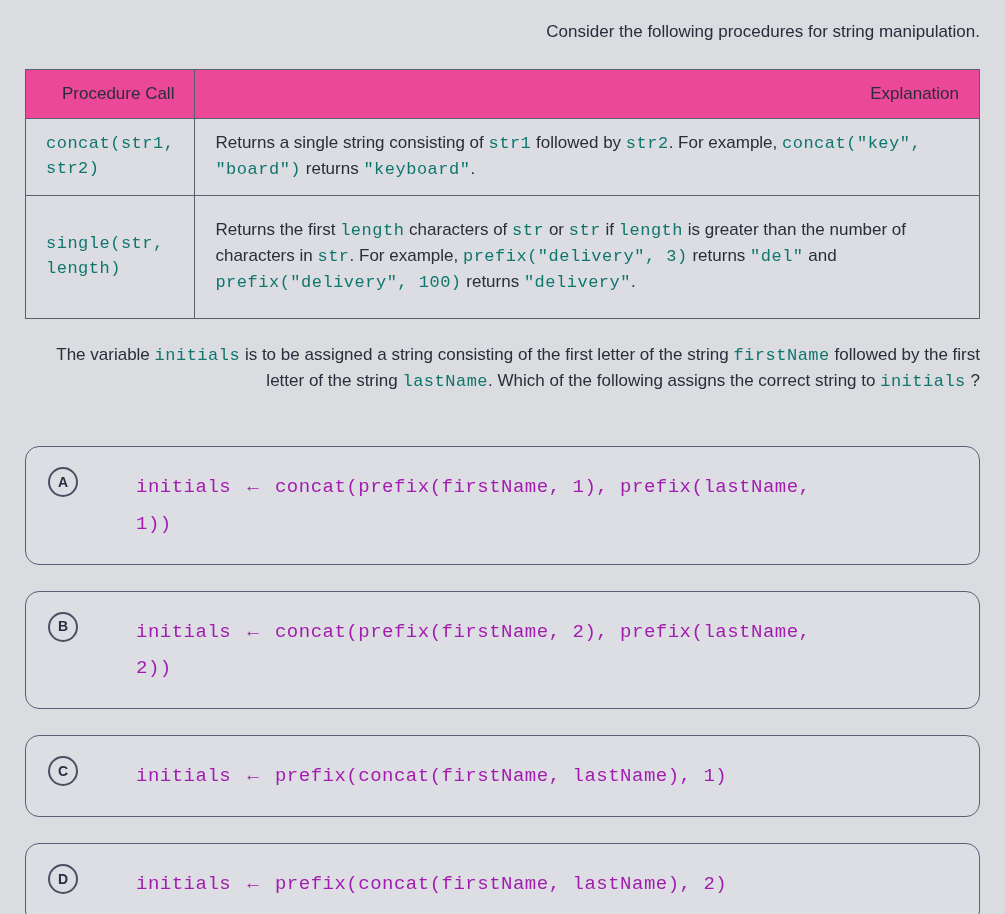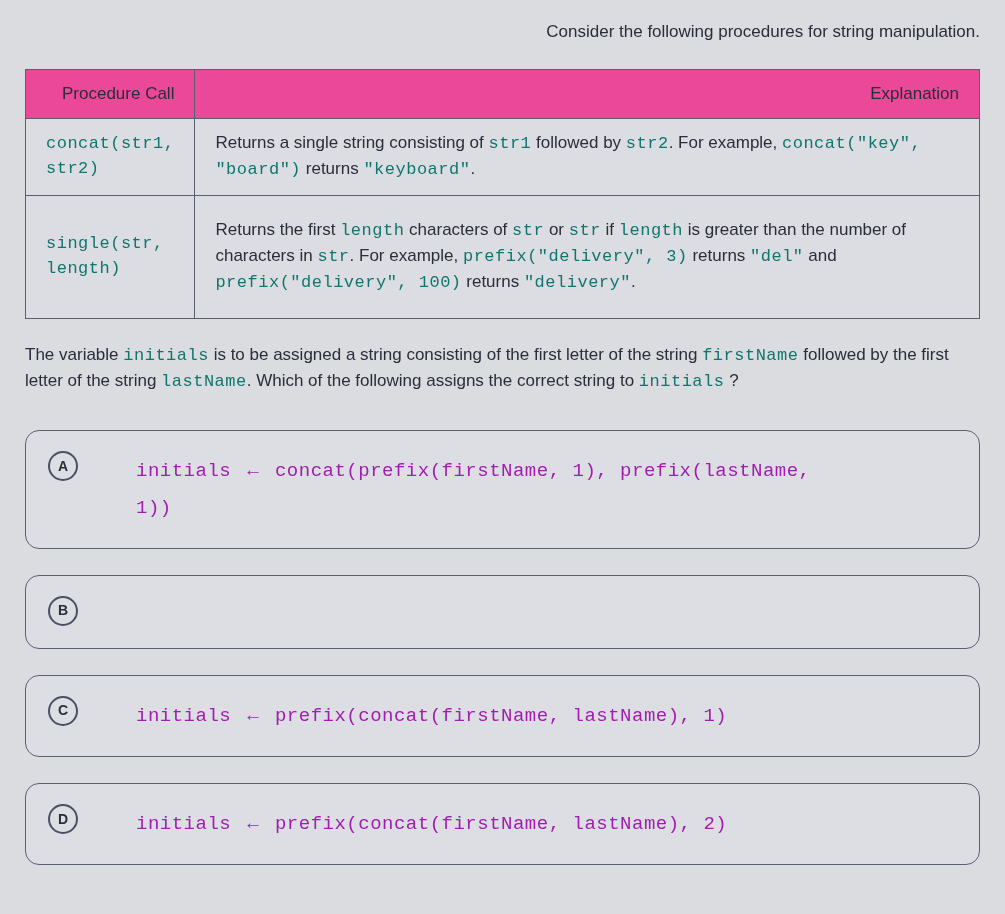--- a/index.html
+++ b/index.html
@@ -29,21 +29,21 @@
   th {
     text-align: right;
     font-weight: normal;
     background: #ec4899;
   }
   .mono {
     font-family: "Courier New", Courier, monospace;
     color: #0f766e;
     letter-spacing: 0.5px;
   }
-  .question { margin-bottom: 36px; }
+  .question { margin-bottom: 52px; text-align: right; }
   .option {
     border: 1.5px solid #5a6074;
     border-radius: 14px;
     padding: 20px 22px 22px 22px;
     margin-bottom: 26px;
     display: flex;
     align-items: flex-start;
     background: #dcdee3;
   }
   .opt-letter {
@@ -114,20 +114,24 @@
 <div class="option">
   <div class="opt-letter">A</div>
   <div class="opt-text">
     <span>initials </span><span class="arrow">←</span><span> concat(prefix(firstName, 1), prefix(lastName,</span><br>
     <span>1))</span>
   </div>
 </div>
 
 <div class="option">
   <div class="opt-letter">B</div>
+  <div class="opt-text">
+    <span>initials </span><span class="arrow">←</span><span> concat(prefix(firstName, 2), prefix(lastName,</span><br>
+    <span>2))</span>
+  </div>
 </div>
 
 <div class="option">
   <div class="opt-letter">C</div>
   <div class="opt-text">
     <span>initials </span><span class="arrow">←</span><span> prefix(concat(firstName, lastName), 1)</span>
   </div>
 </div>
 
 <div class="option">

